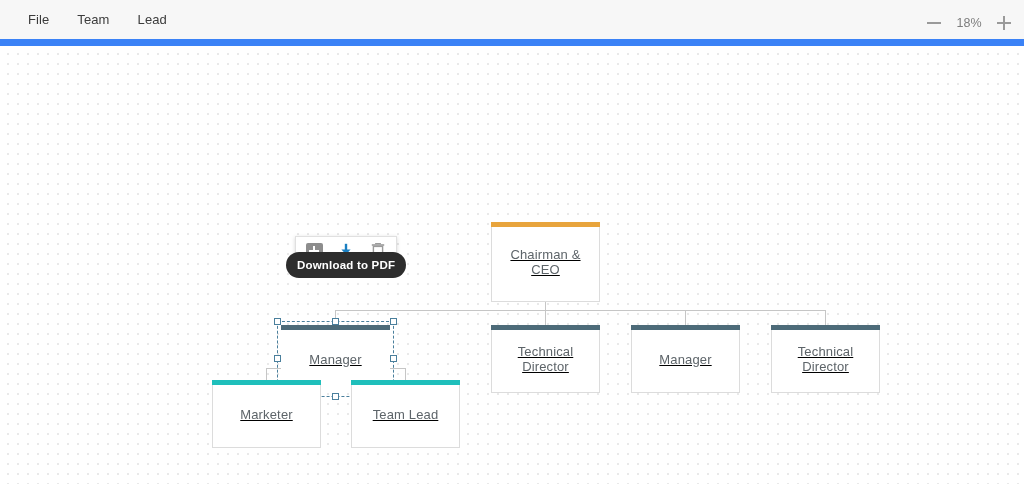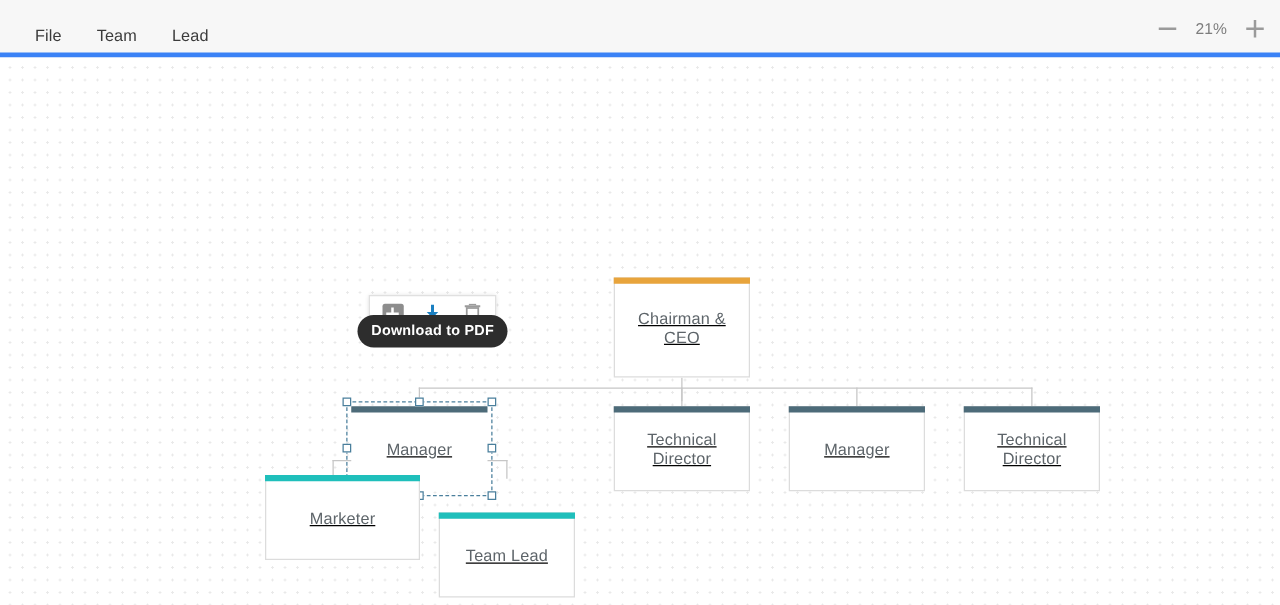--- a/index.html
+++ b/index.html
@@ -9,22 +9,22 @@
     background: #ffffff;
     overflow: hidden;
   }
   #app { position: relative; width: 1024px; height: 484px; }
 
   
   .menubar {
     position: absolute; top: 0; left: 0;
     width: 1024px; height: 46px;
     background: #f7f7f7;
-    border-bottom: 4px solid #3b82f6;
-    display: flex; align-items: flex-end;
+    border-bottom: 7px solid #3b82f6;
+    display: flex; align-items: center;
   }
   .menu-items { display: flex; align-items: center; margin-left: 14px; }
   .menu-item {
     font-size: 13px; color: #3b3b3b;
     padding: 6px 14px; cursor: default;
     letter-spacing: .1px;
   }
 
   .zoom-group {
     position: absolute; right: 12px; top: 0; height: 46px;
@@ -136,21 +136,21 @@
 
   <div class="menubar">
     <div class="menu-items">
       <div class="menu-item">File</div>
       <div class="menu-item">Team</div>
       <div class="menu-item">Lead</div>
     </div>
 
     <div class="zoom-group">
       <div class="zoom-btn minus"></div>
-      <div class="zoom-level">21%</div>
+      <div class="zoom-level">18%</div>
       <div class="zoom-btn plus"></div>
     </div>
   </div>
 
   <div class="canvas">
 
     <div class="conn v" style="left:545px; top:256px; height:19px;"></div>
     <div class="conn h" style="left:335px; top:264px; width:491px;"></div>
     <div class="conn v" style="left:335px; top:264px; height:15px;"></div>
     <div class="conn v" style="left:545px; top:264px; height:15px;"></div>
@@ -190,26 +190,26 @@
     <div class="node" style="left:631px; top:279px; width:109px; height:68px;">
       <div class="bar" style="background:#4d6b79;"></div>
       <div class="label">Manager</div>
     </div>
 
     <div class="node" style="left:771px; top:279px; width:109px; height:68px;">
       <div class="bar" style="background:#4d6b79;"></div>
       <div class="label">Technical Director</div>
     </div>
 
-    <div class="node" style="left:212px; top:334px; width:124px; height:68px;">
+    <div class="node" style="left:212px; top:334px; width:109px; height:68px;">
       <div class="bar" style="background:#1fbfbb;"></div>
       <div class="label">Marketer</div>
     </div>
 
-    <div class="node" style="left:351px; top:334px; width:109px; height:68px;margin-top:30px;">
+    <div class="node" style="left:351px; top:334px; width:109px; height:68px;">
       <div class="bar" style="background:#1fbfbb;"></div>
       <div class="label">Team Lead</div>
     </div>
 
     <div class="node-toolbar" style="left:295px; top:190px;">
       <div class="tb-btn">
         <span class="icon-add"></span>
       </div>
       <div class="tb-btn">
         <svg width="16" height="17" viewBox="0 0 16 17">

